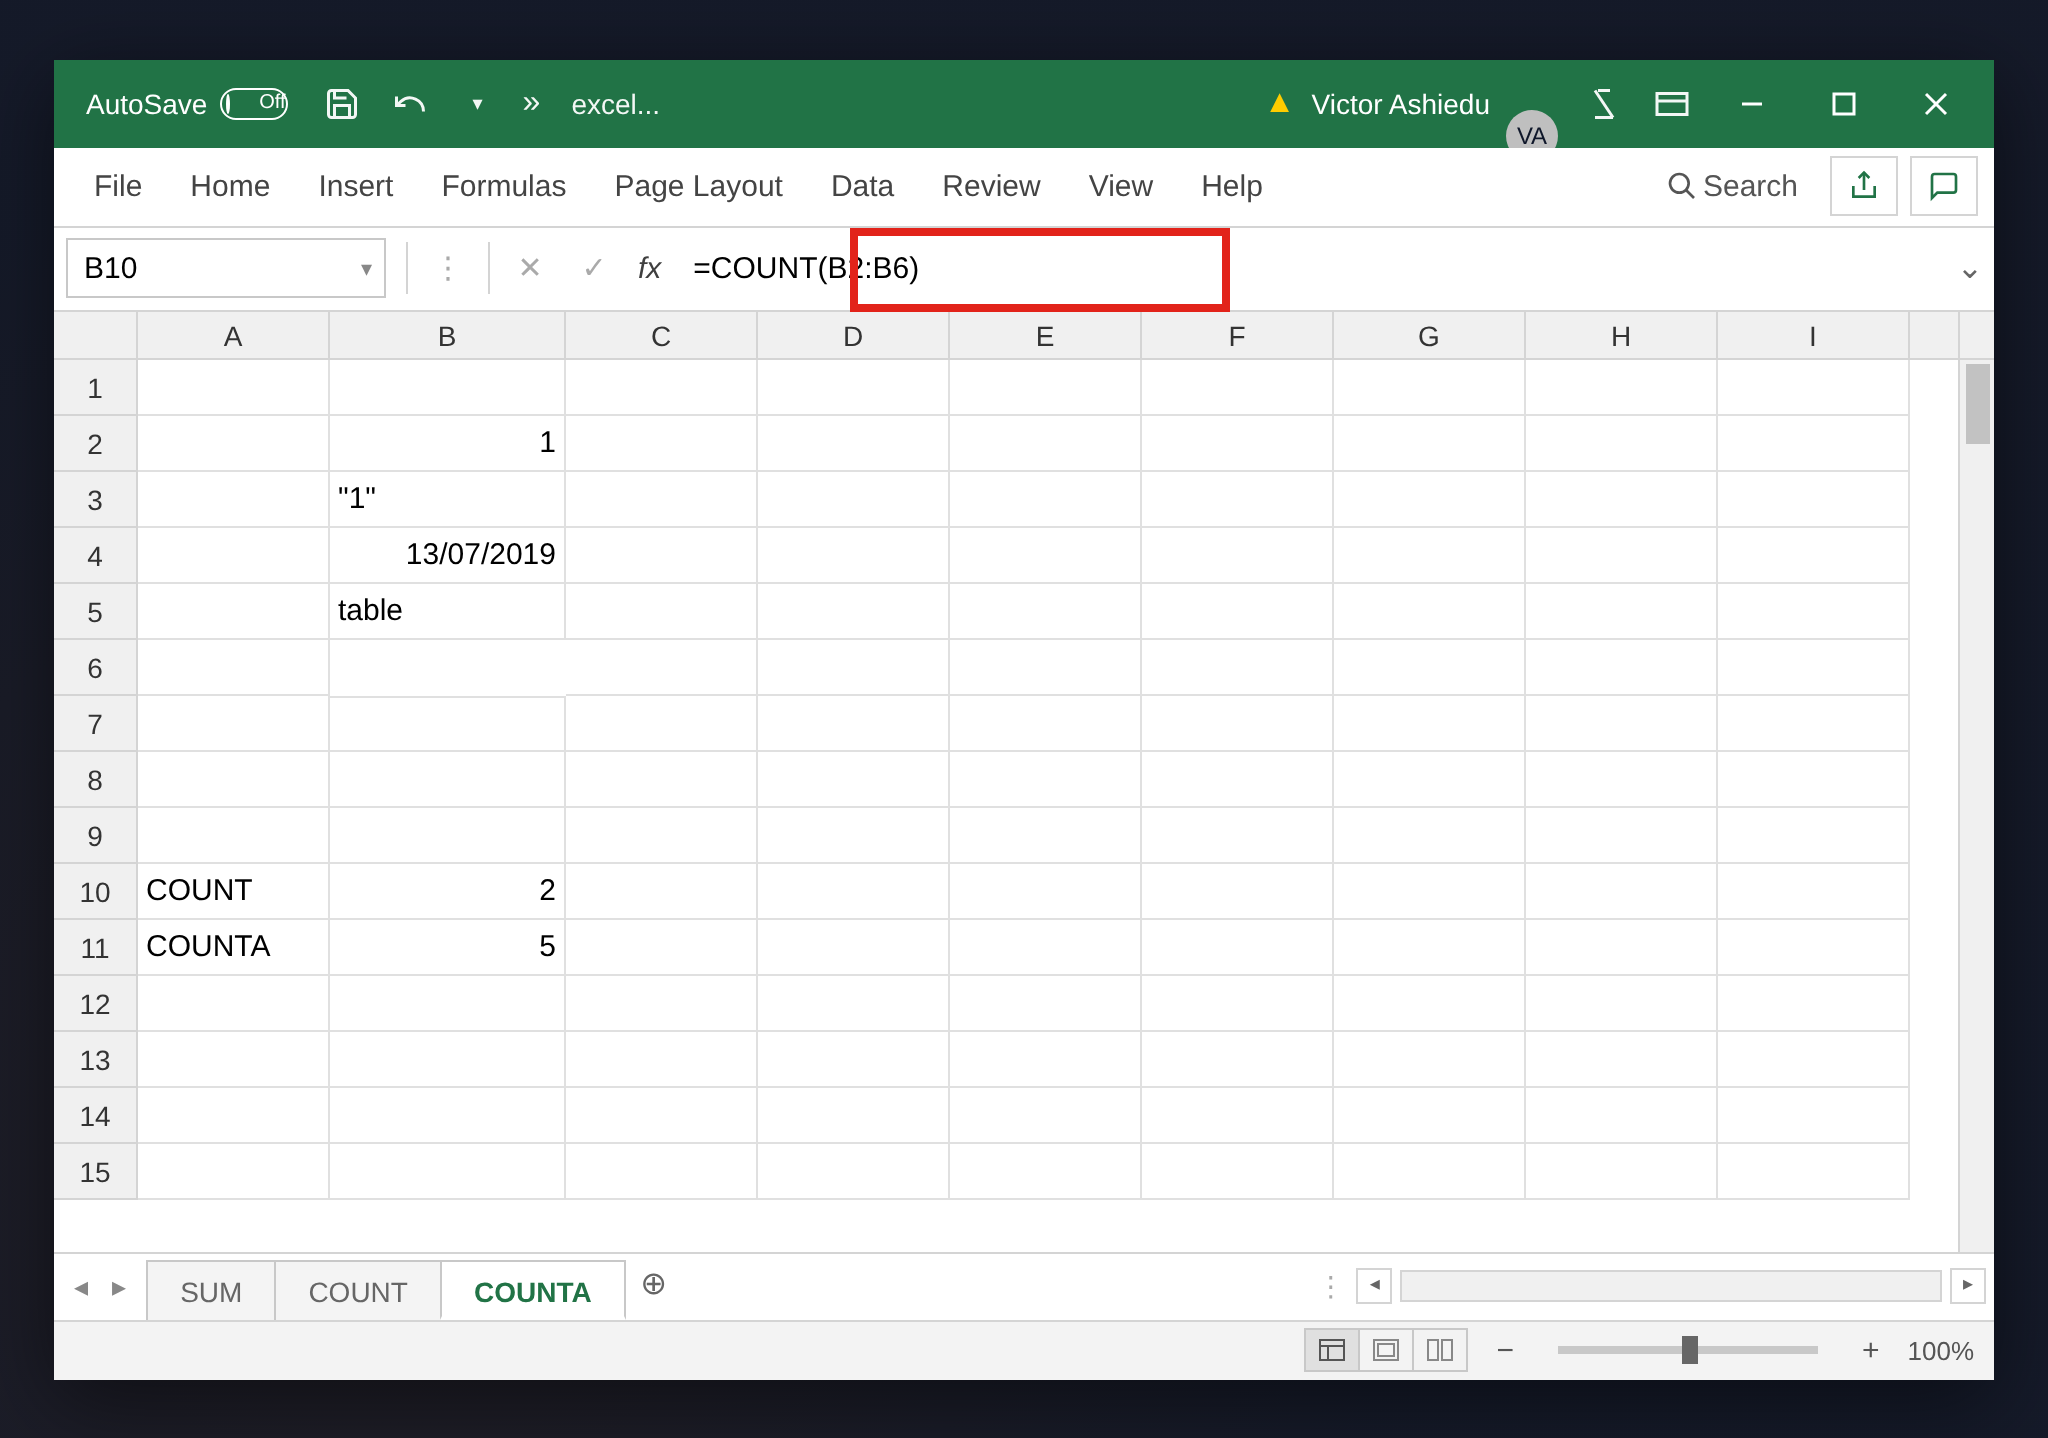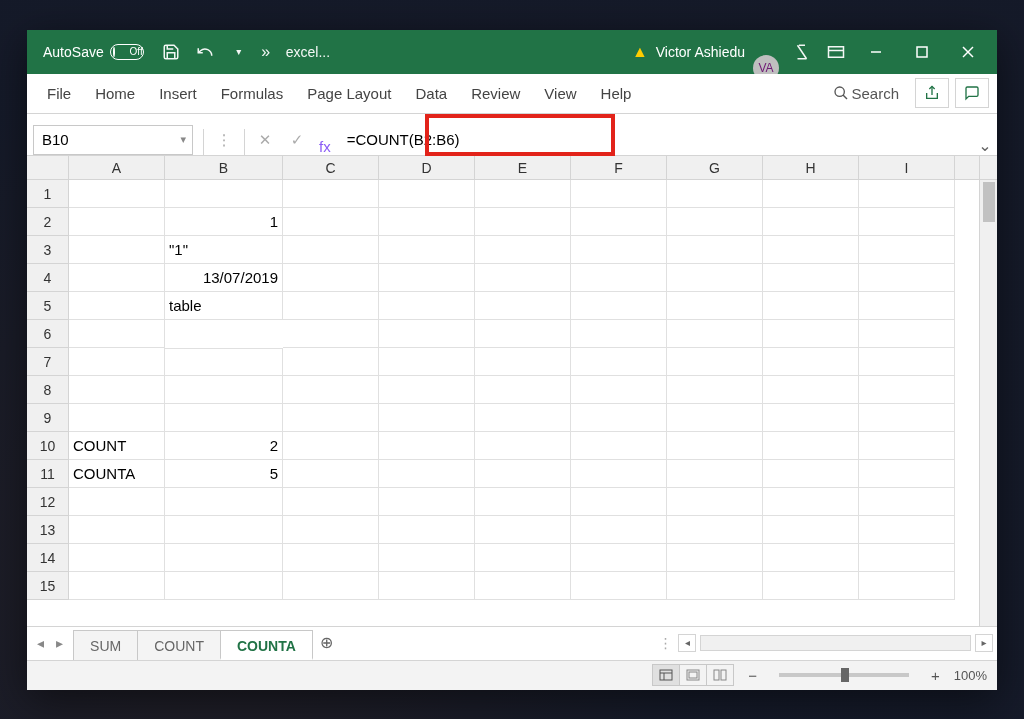--- a/index.html
+++ b/index.html
@@ -79,21 +79,21 @@
     align-items: center;
     gap: 8px;
     padding-right: 6px;
   }
   .warn-icon { color: #ffcc00; font-size: 16px; }
   .avatar {
     width: 26px;
     height: 26px;
     border-radius: 50%;
     background: #bfbfbf;
-    color: #701a75;
+    color: #0f172a;
     font-size: 12px;
     display: flex;
     align-items: center;
     justify-content: center;
     margin-top: 32px;
   }
   .win-controls { display: flex; }
   .win-btn {
     width: 46px;
     height: 44px;
@@ -136,21 +136,21 @@
     display: flex;
     align-items: center;
     justify-content: center;
     margin-left: 6px;
     cursor: pointer;
   }
   
   .formula-bar {
     height: 42px;
     display: flex;
-    align-items: flex-end;
+    align-items: center;
     border-bottom: 1px solid #d4d4d4;
     position: relative;
   }
   .name-box {
     width: 160px;
     height: 30px;
     margin: 0 6px;
     border: 1px solid #c8c8c8;
     display: flex;
     align-items: center;
@@ -169,21 +169,21 @@
   .fb-btn {
     width: 32px;
     height: 30px;
     display: flex;
     align-items: center;
     justify-content: center;
     color: #aaa;
     font-size: 15px;
     cursor: pointer;
   }
-  .fx-label { font-size: 15px; color:#8b5cf6; padding:0 6px;}
+  .fx-label { font-style: italic; font-size: 15px; color:#404040; padding:0 6px;}
   .formula-input {
     flex: 1;
     height: 30px;
     display: flex;
     align-items: center;
     padding: 0 10px;
     font-size: 15px;
     color: #000;
   }
   .fb-expand {

